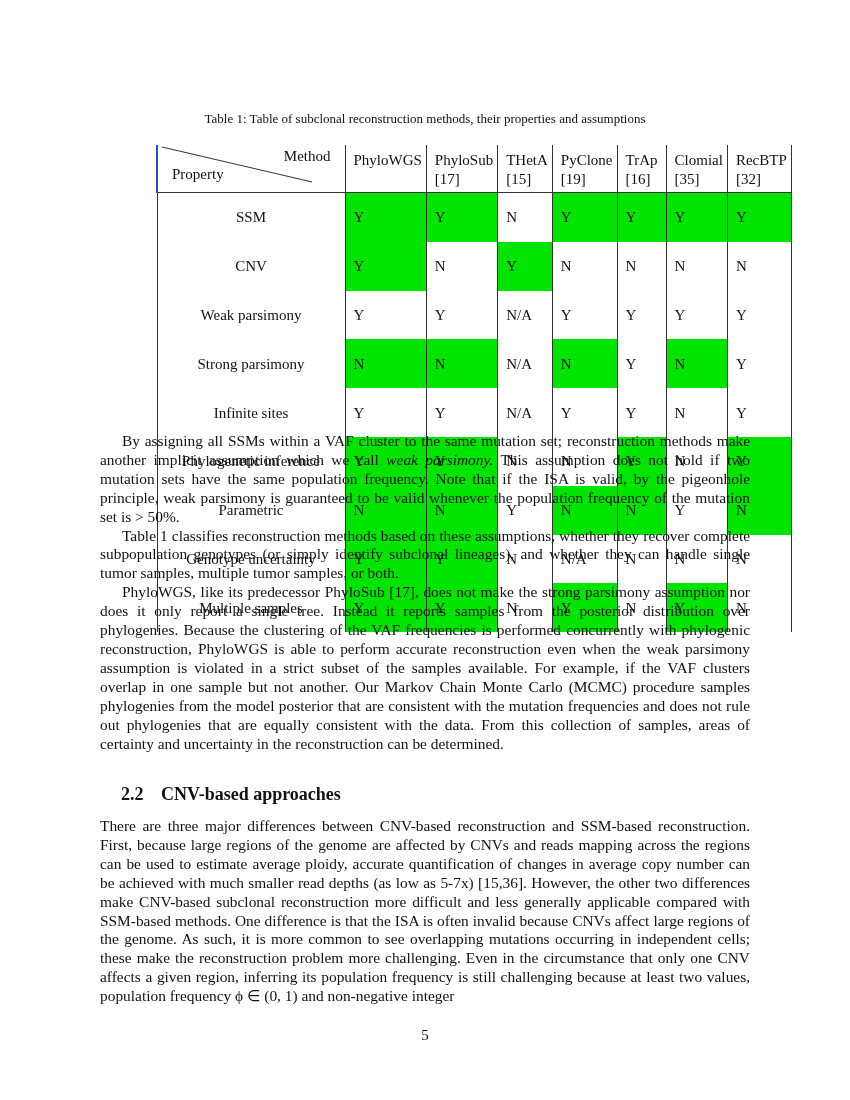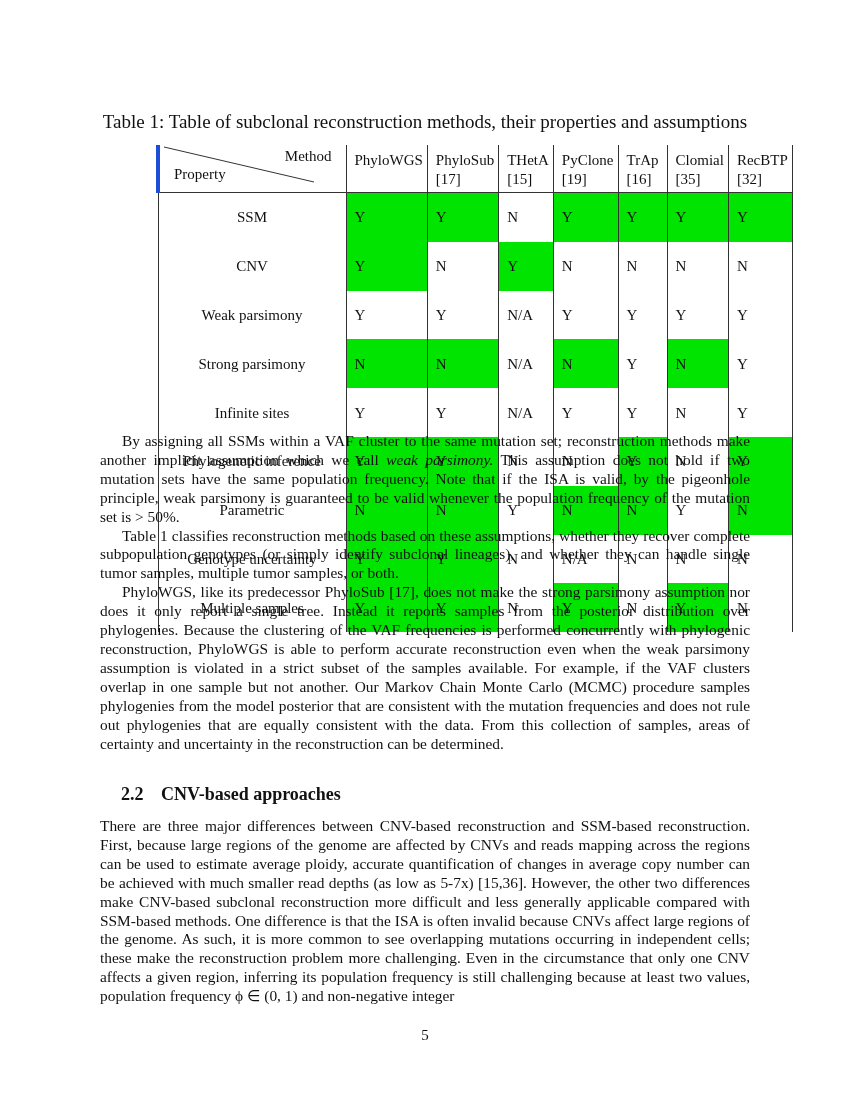--- a/index.html
+++ b/index.html
@@ -5,34 +5,34 @@
   html, body { margin: 0; padding: 0; background: #ffffff; }
   body {
     width: 850px; height: 1100px; position: relative; overflow: hidden;
     font-family: "DejaVu Serif", "Liberation Serif", serif;
     color: #111;
   }
   .page { position: absolute; left: 0; top: 0; width: 850px; height: 1100px; }
 
   .caption {
     position: absolute; top: 111px; left: 0; width: 850px; text-align: center;
-    font-family: "Liberation Serif", serif; font-size: 19px;
+    font-family: "Liberation Serif", serif; font-size: 13px;
   }
 
   table.methods {
     position: absolute; left: 156px; top: 145px;
     border-collapse: collapse;
     font-family: "Liberation Serif", serif; font-size: 15px;
   }
   table.methods td, table.methods th {
     padding: 0 4px; height: 18.8px; line-height: 18px;
     text-align: left; font-weight: normal; white-space: nowrap; vertical-align: middle;
   }
   table.methods th.corner {
-    position: relative; border-left: 4px solid #1d4ed8; width: 157px; height: 47px; padding: 0;
+    position: relative; border-left: 2px solid #1d4ed8; width: 157px; height: 47px; padding: 0;
   }
   .corner .method-lbl { position: absolute; right: 14px; top: 2px; }
   .corner .prop-lbl { position: absolute; left: 14px; top: 20px; }
   .corner svg { position: absolute; left: 0; top: 0; }
   table.methods th.col {
     border-left: 1px solid #333; vertical-align: top; padding-top: 6px; padding-left: 8px;
     overflow: visible; position: relative;
   }
   .col .name { display: block; height: 19px; }
   .col .ref { display: block; height: 19px; }

